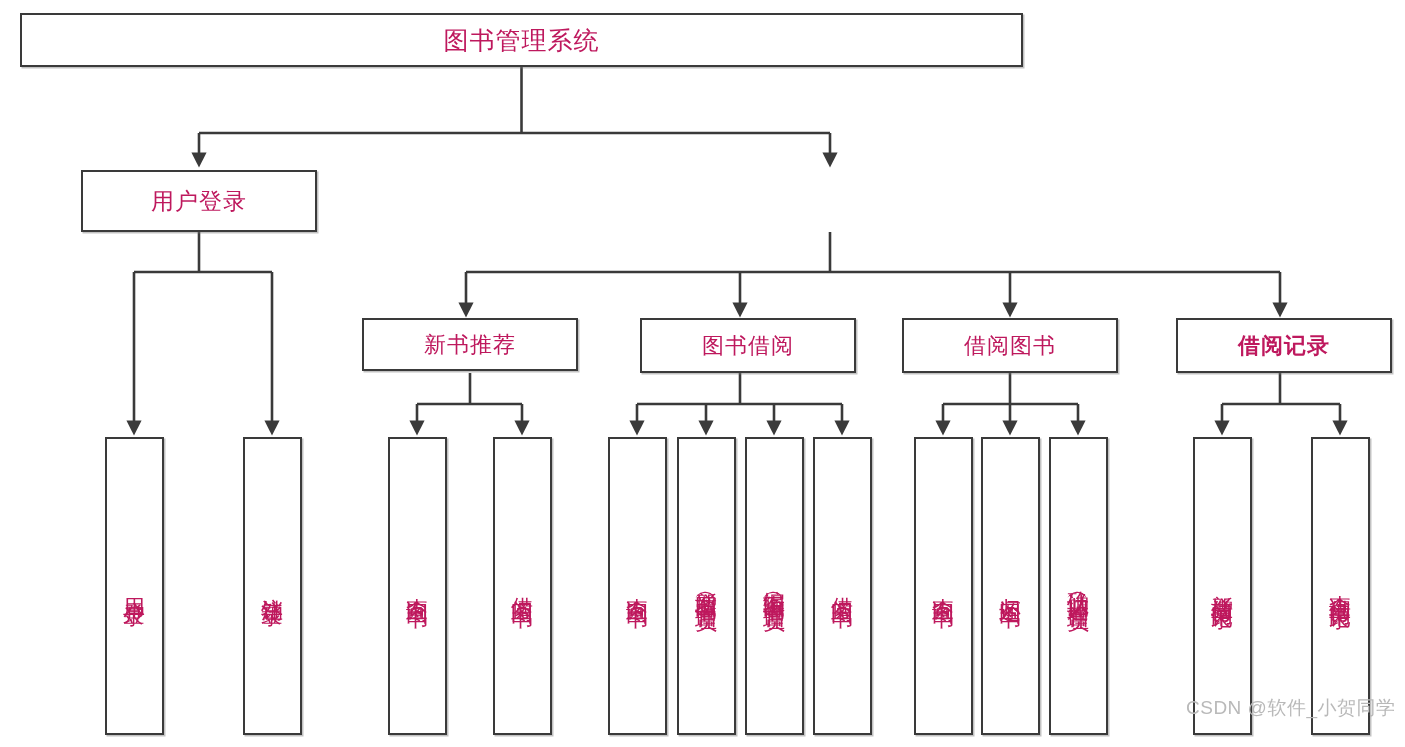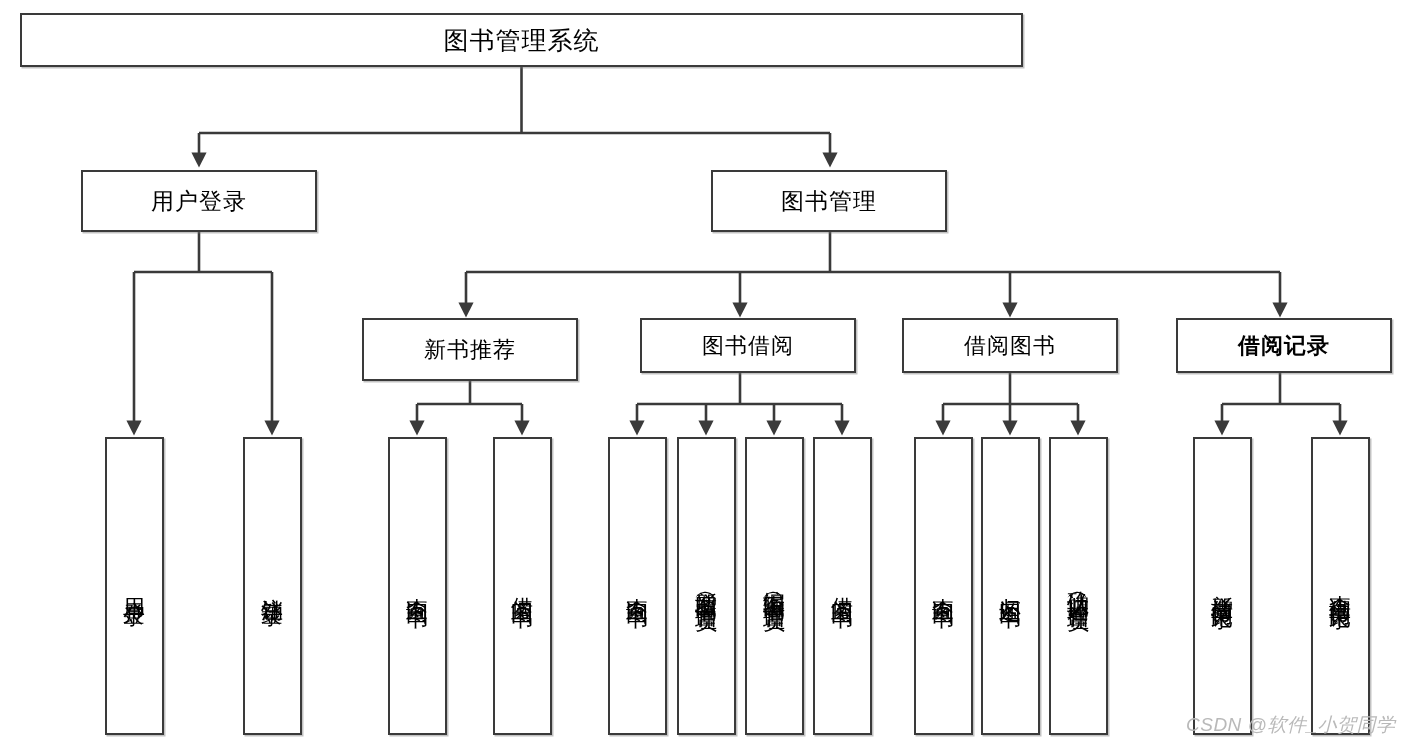--- a/index.html
+++ b/index.html
@@ -26,21 +26,21 @@
     pointer-events: none;
   }
   .node {
     position: absolute;
     box-sizing: border-box;
     border: 2.5px solid #3a3a3a;
     background: #ffffff;
     display: flex;
     align-items: center;
     justify-content: center;
-    color: #000000;
+    color: #be185d;
     box-shadow: 1.5px 1.5px 0 rgba(120,120,120,0.45);
   }
   .node-title {
     font-size: 25px;
     letter-spacing: 1px;
   }
   .node-l1 {
     font-size: 23px;
     letter-spacing: 1px;
   }
@@ -127,25 +127,22 @@
     </g>
   </svg>
 
   <div class="node node-title" style="left:20px; top:13px; width:1003px; height:54px;">
     <span>图书管理系统</span>
   </div>
 
   <div class="node node-l1" style="left:81px; top:170px; width:236px; height:62px;">
     <span>用户登录</span>
   </div>
-  <div class="node node-l1" style="left:711px; top:170px; width:236px; height:62px;">
-    <span>图书管理</span>
-  </div>
 
-  <div class="node node-l2" style="left:362px; top:318px; width:216px; height:63px;">
+  <div class="node node-l2" style="left:362px; top:318px; width:216px; height:53px;">
     <span>新书推荐</span>
   </div>
   <div class="node node-l2" style="left:632px; top:318px; width:216px; height:55px;margin-left:8px;">
     <span>图书借阅</span>
   </div>
   <div class="node node-l2" style="left:902px; top:318px; width:216px; height:55px;">
     <span>借阅图书</span>
   </div>
   <div class="node node-l2" style="left:1176px; top:318px; width:216px; height:55px;font-weight:bold;">
     <span>借阅记录</span>
@@ -188,15 +185,15 @@
     <span class="leaf-text">确认归还（管理员）</span>
   </div>
 
   <div class="node node-leaf" style="left:1193px; top:437px; width:59px; height:298px;">
     <span class="leaf-text">新增借阅记录</span>
   </div>
   <div class="node node-leaf" style="left:1311px; top:437px; width:59px; height:298px;">
     <span class="leaf-text">查询借阅记录</span>
   </div>
 
-  <div class="watermark" style="left:1186px; top:712px;font-style:italic;">CSDN @软件_小贺同学</div>
+  <div class="watermark" style="left:1186px; top:695px;">CSDN @软件_小贺同学</div>
 
 </div>
 
 </body></html>

